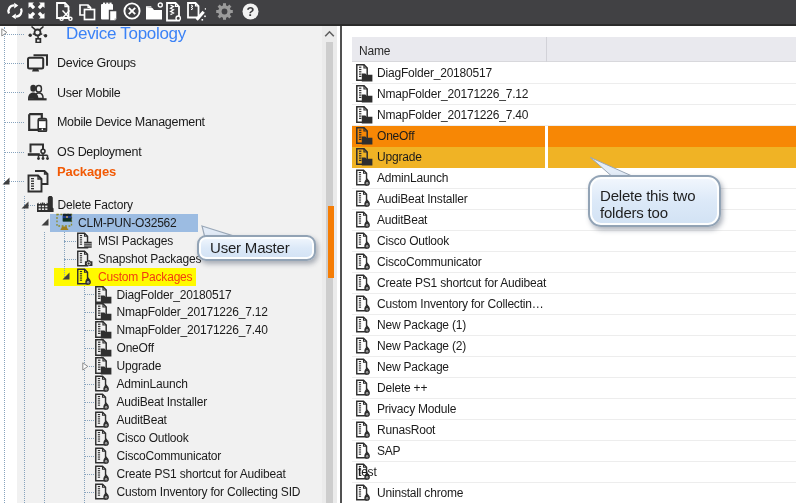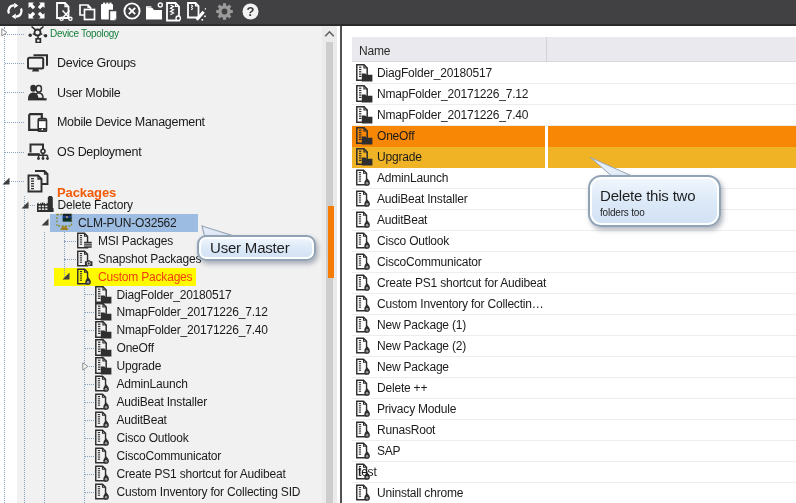--- a/index.html
+++ b/index.html
@@ -105,21 +105,21 @@
     <circle cx="9.5" cy="6.5" r="3" fill="none" stroke="#2f2f2f" stroke-width="1.8"></circle>
     <line x1="7.8" y1="4.2" x2="3.5" y2="0.5" stroke="#2f2f2f" stroke-width="1.6"></line>
     <line x1="11.3" y1="4.2" x2="15.5" y2="0.5" stroke="#2f2f2f" stroke-width="1.6"></line>
     <line x1="6.6" y1="7.6" x2="3.4" y2="8.9" stroke="#2f2f2f" stroke-width="1.5" stroke-dasharray="2 1.5"></line>
     <line x1="12.4" y1="7.6" x2="16" y2="9.2" stroke="#2f2f2f" stroke-width="1.5" stroke-dasharray="2 1.5"></line>
     <circle cx="2.2" cy="9.3" r="1.7" fill="#2f2f2f"></circle>
     <circle cx="17.6" cy="9.7" r="1.7" fill="#2f2f2f"></circle>
     <line x1="9.8" y1="9.5" x2="10.3" y2="13" stroke="#2f2f2f" stroke-width="1.6"></line>
     <rect x="8.2" y="12.8" width="4.2" height="3.7" fill="none" stroke="#2f2f2f" stroke-width="1.7"></rect>
   </svg>
-<div class="txt" style="left:50px;top:24.5px;font-size:10px;color:#15803d;letter-spacing:-0.3px;">Device Topology</div>
+<div class="txt" style="left:66px;top:24.5px;font-size:17px;color:#3b82f6;letter-spacing:-0.3px;">Device Topology</div>
 <svg class="abs" style="left:27px;top:54px;" width="22" height="19" viewBox="0 0 22 19">
     <path d="M6.5 1.2 h13.5 v10.5" fill="none" stroke="#2f2f2f" stroke-width="2"></path>
     <rect x="1" y="3.8" width="15.2" height="10.8" rx="1.5" fill="#f1f1f1" stroke="#2f2f2f" stroke-width="2"></rect>
     <path d="M6.2 14.6 h4.8 l1.2 3 h-7.2 z" fill="#2f2f2f"></path>
   </svg>
 <div class="txt" style="left:57px;top:54px;font-size:12.5px;color:#1a1a1a;letter-spacing:-0.3px;">Device Groups</div>
 <svg class="abs" style="left:27px;top:83.5px;" width="21" height="17" viewBox="0 0 21 17">
     <rect x="9.2" y="1.6" width="5.2" height="6.4" rx="2.6" fill="#f1f1f1" stroke="#2f2f2f" stroke-width="1.5"></rect>
     <path d="M7.5 14.5 c0-3.6 2-5.5 4.3-5.5 c2.3 0 4.3 1.9 4.3 5.5 z" fill="#f1f1f1" stroke="#2f2f2f" stroke-width="1.5"></path>
     <rect x="3.4" y="0.8" width="5.6" height="7" rx="2.8" fill="#2f2f2f"></rect>
@@ -151,21 +151,21 @@
     <path d="M1.5 5.5 h9.5 l3.5 3.5 v12.5 h-13 z" fill="#f1f1f1" stroke="#2f2f2f" stroke-width="1.9"></path>
     <path d="M11 5.5 v3.5 h3.5" fill="none" stroke="#2f2f2f" stroke-width="1.3"></path>
     <g fill="#2f2f2f">
       <rect x="4" y="8" width="3" height="1.3"></rect>
       <rect x="4" y="10.5" width="3" height="1.3"></rect>
       <rect x="4" y="13" width="3" height="1.3"></rect>
       <rect x="4" y="15.5" width="3" height="1.3"></rect>
       <rect x="4" y="18" width="3" height="1.3"></rect>
     </g>
   </svg>
-<div class="txt" style="left:57px;top:184px;color:#f25a05;font-weight:bold;font-size:13px;letter-spacing:-0.1px;">Packages</div>
+<div class="txt" style="left:57px;top:163px;color:#f25a05;font-weight:bold;font-size:13px;letter-spacing:-0.1px;">Packages</div>
 <div class="abs" style="left:50px;top:213.9px;width:148px;height:17.9px;background:#9cbce2;"></div>
 <div class="abs" style="left:54px;top:267.7px;width:142px;height:17.9px;background:#fffa00;"></div>
 <div class="dotv" style="left:4px;top:27px;height:476px;"></div>
 <div class="dotv" style="left:24px;top:196px;height:307px;"></div>
 <div class="dotv" style="left:44px;top:232px;height:271px;"></div>
 <div class="dotv" style="left:64px;top:232px;height:45px;"></div>
 <div class="dotv" style="left:84px;top:286px;height:217px;"></div>
 <div class="doth" style="left:5px;top:34px;width:19px;"></div>
 <div class="doth" style="left:5px;top:63px;width:19px;"></div>
 <div class="doth" style="left:5px;top:92px;width:19px;"></div>
@@ -752,13 +752,13 @@
 <svg class="abs" style="left:190px;top:220px;" width="55" height="28" viewBox="0 0 55 28">
     <path d="M12 6 L50 18 L17 26 Z" fill="#e2ebf7" stroke="#9aa8b8" stroke-width="1.2"></path>
   </svg>
 <div class="abs" style="left:197px;top:235px;width:119px;height:26px;border-radius:9px;background:linear-gradient(180deg,#f2f7fd 0%,#dce9f8 50%,#d2e2f4 100%);border:2px solid #92a3b5;box-shadow:2px 3px 5px rgba(80,90,110,0.45), inset 0 0 0 2px #fdfefe;"></div>
 <div class="txt" style="left:210px;top:239px;font-size:15px;color:#1f1f1f;">User Master</div>
 <svg class="abs" style="left:585px;top:153px;" width="60" height="30" viewBox="0 0 60 30">
     <path d="M5.5 4.5 L47 23 L30 26 Z" fill="#e4edf8" stroke="#98a6b6" stroke-width="1"></path>
   </svg>
 <div class="abs" style="left:588px;top:175px;width:133px;height:52px;border-radius:13px;background:linear-gradient(180deg,#f2f7fd 0%,#dce9f8 50%,#d2e2f4 100%);border:2px solid #92a3b5;box-shadow:2px 3px 5px rgba(80,90,110,0.45), inset 0 0 0 2px #fdfefe;"></div>
 <div class="txt" style="left:600px;top:187px;font-size:15px;color:#1f1f1f;">Delete this two</div>
-<div class="txt" style="left:600px;top:204px;font-size:10px;color:#1f1f1f;">folders too</div>
+<div class="txt" style="left:600px;top:204px;font-size:15px;color:#1f1f1f;">folders too</div>
 
 </body></html>

